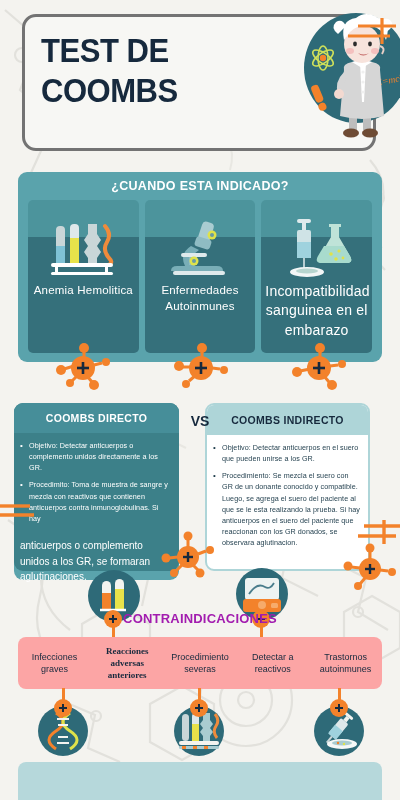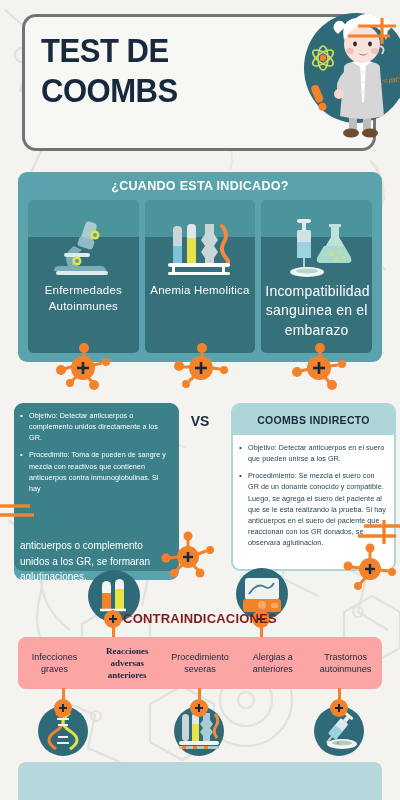--- a/index.html
+++ b/index.html
@@ -130,21 +130,21 @@
   }
   .cmp-panel {
     position: absolute;
     top: 403px;
     width: 165px;
     border-radius: 9px;
     z-index: 3;
     overflow: hidden;
   }
   .cmp-left  { left: 14px;  background: #3c8089; height: 168px; }
-  .cmp-right { right: 4px; background: #ffffff;  height: 168px; border: 2px solid #aed5d8; margin-left: 44px; }
+  .cmp-right { right: 30px; background: #ffffff;  height: 168px; border: 2px solid #aed5d8; margin-left: 44px; }
   .cmp-head {
     height: 30px;
     display: flex; align-items: center; justify-content: center;
     font-family: "Liberation Sans Narrow", "Liberation Sans", sans-serif;
     font-weight: bold;
     font-size: 10.5px;
     letter-spacing: 0.3px;
     text-transform: uppercase;
   }
   .cmp-left .cmp-head  { background: #468e99; color: #ffffff; }
@@ -185,21 +185,21 @@
     position: absolute;
     z-index: 5;
   }
 
   
   .contra-title {
     position: absolute;
     left: 0; top: 611px;
     width: 400px;
     text-align: center;
-    color: #7f1d1d;
+    color: #a21caf;
     font-family: "Liberation Sans Narrow", "Liberation Sans", sans-serif;
     font-weight: bold;
     font-size: 13px;
     letter-spacing: 0.2px;
     text-transform: uppercase;
     z-index: 6;
   }
   .contra-bar {
     position: absolute;
     left: 18px; top: 637px;
@@ -339,53 +339,53 @@
       <path d="M86 40 Q92 42 88 48" stroke="#e8cfc6" stroke-width="2" fill="none"></path>
     </svg>
   </div>
 
   <div class="indicado-card">
     <div class="indicado-title">¿CUANDO ESTA INDICADO?</div>
     <div class="ind-cols">
 
       <div class="ind-col">
         <div class="ind-icon">
+          <svg width="72" height="58" viewBox="0 0 72 58">
+            <rect x="9" y="6" width="9" height="38" rx="4" fill="#c9d6d8"></rect>
+            <rect x="9" y="26" width="9" height="18" fill="#7fc2d6"></rect>
+            <rect x="23" y="4" width="9" height="40" rx="4" fill="#dfe8ea"></rect>
+            <rect x="23" y="18" width="9" height="26" fill="#e8e24a"></rect>
+            <path d="M41 4 h9 v10 l4 6 -4 6 4 6 -4 6 v6 h-9 v-6 l-4 -6 4 -6 -4 -6 4 -6 z" fill="#c9d6d8"></path>
+            <path d="M58 6 q7 8 2 16 q-5 8 2 16 q4 4 1 6" stroke="#ef8b3c" stroke-width="4" fill="none" stroke-linecap="round"></path>
+            <rect x="4" y="43" width="62" height="4" rx="2" fill="#ffffff"></rect>
+            <rect x="8" y="47" width="3" height="6" fill="#ffffff"></rect>
+            <rect x="58" y="47" width="3" height="6" fill="#ffffff"></rect>
+            <rect x="4" y="52" width="62" height="3" rx="1.5" fill="#ffffff"></rect>
+          </svg>
+        </div>
+        <div class="ind-label">Anemia Hemolitica</div>
+      </div>
+
+      <div class="ind-col">
+        <div class="ind-icon">
           <svg width="66" height="58" viewBox="0 0 66 58">
             <rect x="33" y="2" width="12" height="20" rx="4" fill="#a9ccd1" transform="rotate(18 39 12)"></rect>
             <rect x="28" y="18" width="16" height="10" rx="3" fill="#8fbcc3" transform="rotate(18 36 23)"></rect>
             <path d="M24 26 q-12 8 -6 20 h10 q-6 -10 4 -16 z" fill="#79aeb7"></path>
             <rect x="14" y="33" width="26" height="4" rx="2" fill="#dfeaec"></rect>
             <rect x="22" y="37" width="8" height="8" fill="#8fbcc3"></rect>
             <path d="M10 46 h40 q6 0 6 5 h-52 q0 -5 6 -5 z" fill="#79aeb7"></path>
             <rect x="6" y="51" width="52" height="4" rx="2" fill="#dfeaec"></rect>
             <circle cx="45" cy="15" r="4.5" fill="#dfe24a"></circle>
             <circle cx="45" cy="15" r="2" fill="#6a9aa3"></circle>
             <circle cx="27" cy="41" r="4.5" fill="#dfe24a"></circle>
             <circle cx="27" cy="41" r="2" fill="#6a9aa3"></circle>
           </svg>
         </div>
         <div class="ind-label">Enfermedades Autoinmunes</div>
-      </div>
-
-      <div class="ind-col">
-        <div class="ind-icon">
-          <svg width="72" height="58" viewBox="0 0 72 58">
-            <rect x="9" y="6" width="9" height="38" rx="4" fill="#c9d6d8"></rect>
-            <rect x="9" y="26" width="9" height="18" fill="#7fc2d6"></rect>
-            <rect x="23" y="4" width="9" height="40" rx="4" fill="#dfe8ea"></rect>
-            <rect x="23" y="18" width="9" height="26" fill="#e8e24a"></rect>
-            <path d="M41 4 h9 v10 l4 6 -4 6 4 6 -4 6 v6 h-9 v-6 l-4 -6 4 -6 -4 -6 4 -6 z" fill="#c9d6d8"></path>
-            <path d="M58 6 q7 8 2 16 q-5 8 2 16 q4 4 1 6" stroke="#ef8b3c" stroke-width="4" fill="none" stroke-linecap="round"></path>
-            <rect x="4" y="43" width="62" height="4" rx="2" fill="#ffffff"></rect>
-            <rect x="8" y="47" width="3" height="6" fill="#ffffff"></rect>
-            <rect x="58" y="47" width="3" height="6" fill="#ffffff"></rect>
-            <rect x="4" y="52" width="62" height="3" rx="1.5" fill="#ffffff"></rect>
-          </svg>
-        </div>
-        <div class="ind-label">Anemia Hemolitica</div>
       </div>
 
       <div class="ind-col">
         <div class="ind-icon">
           <svg width="76" height="62" viewBox="0 0 76 62">
             <rect x="18" y="1" width="14" height="4" rx="2" fill="#dfeaec"></rect>
             <rect x="23" y="5" width="4" height="7" fill="#dfeaec"></rect>
             <rect x="18" y="12" width="14" height="28" rx="2" fill="#cfe3e6"></rect>
             <rect x="18" y="24" width="14" height="16" fill="#9fd2de"></rect>
             <rect x="24" y="40" width="2" height="12" fill="#b7cdd1"></rect>
@@ -447,28 +447,29 @@
     <circle cx="29" cy="32" r="12" fill="#f3822b"></circle>
     <line x1="23" y1="32" x2="35" y2="32" stroke="#16293d" stroke-width="2.6"></line>
     <line x1="29" y1="26" x2="29" y2="38" stroke="#16293d" stroke-width="2.6"></line>
   </svg>
 
   <div class="cmp-left-tail"></div>
 
   <div class="vs-label">VS</div>
 
   <div class="cmp-panel cmp-left">
+    <div class="cmp-head">COOMBS DIRECTO</div>
     <div class="cmp-body">
       <div class="cmp-item">
         <span class="cmp-bullet">•</span>
         <span>Objetivo: Detectar anticuerpos o complemento unidos directamente a los GR.</span>
       </div>
       <div class="cmp-item">
         <span class="cmp-bullet">•</span>
-        <span>Procedimito: Toma de pueden de sangre y mezcla con reactivos que contienen anticuerpos contra inmunoglobulinas. Si hay</span>
+        <span>Procedimito: Toma de muestra de sangre y mezcla con reactivos que contienen anticuerpos contra inmunoglobulinas. Si hay</span>
       </div>
     </div>
   </div>
 
   <div class="cmp-tail-text">anticuerpos o complemento unidos a los GR, se formaran aglutinaciones.</div>
 
   <div class="cmp-panel cmp-right">
     <div class="cmp-head">COOMBS INDIRECTO</div>
     <div class="cmp-body">
       <div class="cmp-item">
@@ -553,21 +554,21 @@
     <line x1="6" y1="10" x2="14" y2="10" stroke="#16293d" stroke-width="2"></line>
     <line x1="10" y1="6" x2="10" y2="14" stroke="#16293d" stroke-width="2"></line>
   </svg>
 
   <div class="contra-title">CONTRAINDICACIONES</div>
 
   <div class="contra-bar">
     <div class="contra-cell">Infecciones graves</div>
     <div class="contra-cell bold">Reacciones adversas anteriores</div>
     <div class="contra-cell">Procedimiento severas</div>
-    <div class="contra-cell">Alergias a anteriores</div>
+    <div class="contra-cell">Detectar a reactivos</div>
     <div class="contra-cell">Trastornos autoinmunes</div>
   </div>
 
   <div class="stem" style="left:62px; top:688px; height:20px;"></div>
   <svg class="mol" style="left:53px; top:698px;" width="20" height="20" viewBox="0 0 20 20">
     <circle cx="10" cy="10" r="9" fill="#f3822b"></circle>
     <line x1="6" y1="10" x2="14" y2="10" stroke="#16293d" stroke-width="2"></line>
     <line x1="10" y1="6" x2="10" y2="14" stroke="#16293d" stroke-width="2"></line>
   </svg>
   <div class="circle-icon" style="left:38px; top:706px; width:50px; height:50px;">

